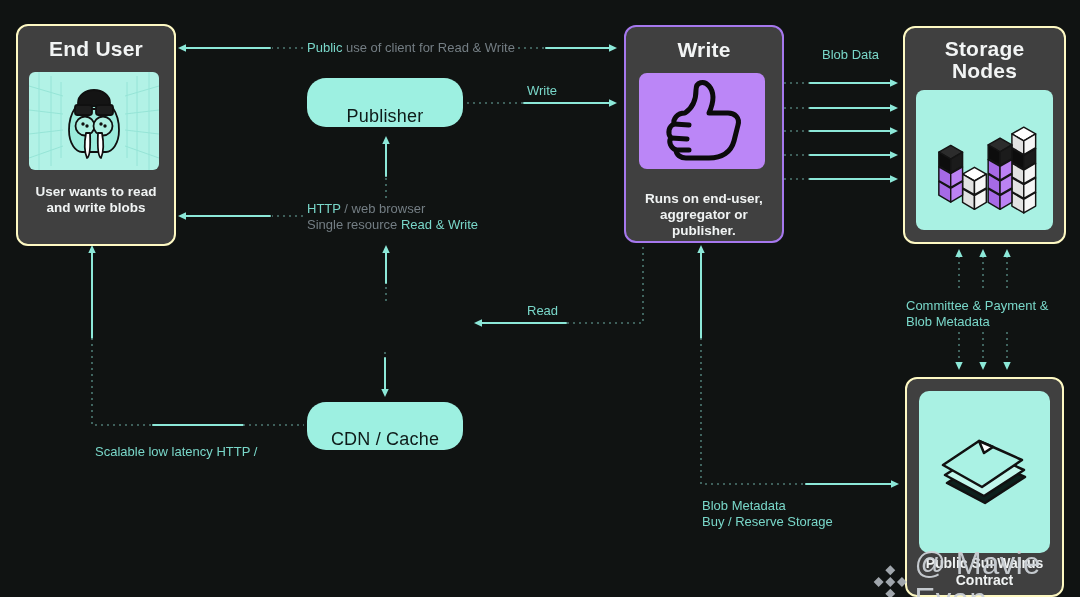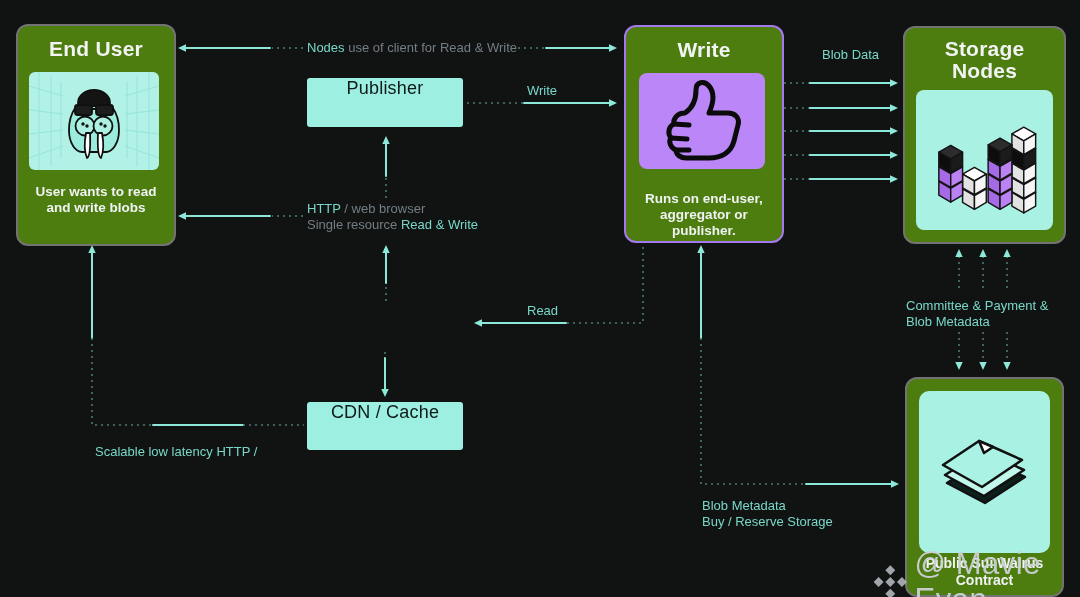--- a/index.html
+++ b/index.html
@@ -2,30 +2,30 @@
 <html><head>
 <meta charset="utf-8">
 <style>
   html,body{margin:0;padding:0;background:#0c0e0d;}
   .canvas{position:relative;width:1080px;height:597px;background:#101312;overflow:hidden;
           font-family:"Liberation Sans",sans-serif;}
   svg.wires{position:absolute;left:0;top:0;z-index:1;}
   .wires .s{stroke:#8ce8d8;stroke-width:2;fill:none;stroke-linecap:round;}
   .wires .d{stroke:#4d7a73;stroke-width:1.6;fill:none;stroke-dasharray:2 4;}
 
-  .card{position:absolute;background:#4d7c0f;border:2px solid #737373;border-radius:12px;z-index:2;}
+  .card{position:absolute;background:#404040;border:2px solid #fef9c3;border-radius:12px;z-index:2;}
   .card.purple{border-color:#a678ee;}
   .card-title{position:absolute;left:0;right:0;text-align:center;color:#f2f4f4;
               font-size:21px;font-weight:600;letter-spacing:.2px;line-height:22px;}
   .panel{position:absolute;border-radius:8px;overflow:hidden;}
   .caption{position:absolute;left:4px;right:4px;text-align:center;color:#f0f3f3;
            font-weight:bold;font-size:13.5px;line-height:16px;}
 
-  .btn{position:absolute;background:#9df0e1;border-radius:3px;z-index:2;
-       display:flex;align-items:flex-start;justify-content:center;
+  .btn{position:absolute;background:#9df0e1;border-radius:19px;z-index:2;
+       display:flex;align-items:flex-end;justify-content:center;
        color:#0e1b19;font-size:18px;letter-spacing:.2px;}
 
   .lbl{position:absolute;z-index:2;font-size:13px;line-height:16px;color:#79d7c9;white-space:nowrap;}
   .lbl .gray{color:#747e84;}
   .lbl .teal{color:#79d7c9;}
 
   .watermark{position:absolute;z-index:6;display:flex;align-items:center;opacity:.95;}
   .watermark .wm-text{color:#ccd1d6;font-size:31px;margin-left:6px;letter-spacing:.5px;}
 
   
@@ -254,21 +254,21 @@
           <path d="M26 84 L65 105 L105 79 L64 60 Z" fill="#c2f7ec"></path>
           <path d="M24 74 L63 96 L103 69 L74 56 L60 50 Z" fill="#aaf2e4"></path>
           <path d="M60 50 L74 56 L65 62 Z" fill="#ffffff"></path>
         </g>
       </svg>
     </div>
     <div class="caption" style="top:176px;font-size:14px;line-height:17px;">Public Sui Walrus Contract</div>
   </div>
 
   <div class="lbl" style="left:307px;top:40px;">
-    <span class="teal">Nodes</span><span class="gray"> use of client for Read &amp; Write</span>
+    <span class="teal">Public</span><span class="gray"> use of client for Read &amp; Write</span>
   </div>
 
   <div class="lbl" style="left:527px;top:83px;">Write</div>
 
   <div class="lbl" style="left:822px;top:47px;">Blob Data</div>
 
   <div class="lbl" style="left:307px;top:201px;">
     <div><span class="teal">HTTP</span><span class="gray"> / web browser</span></div>
     <div><span class="gray">Single resource </span><span class="teal">Read &amp; Write</span></div>
   </div>

